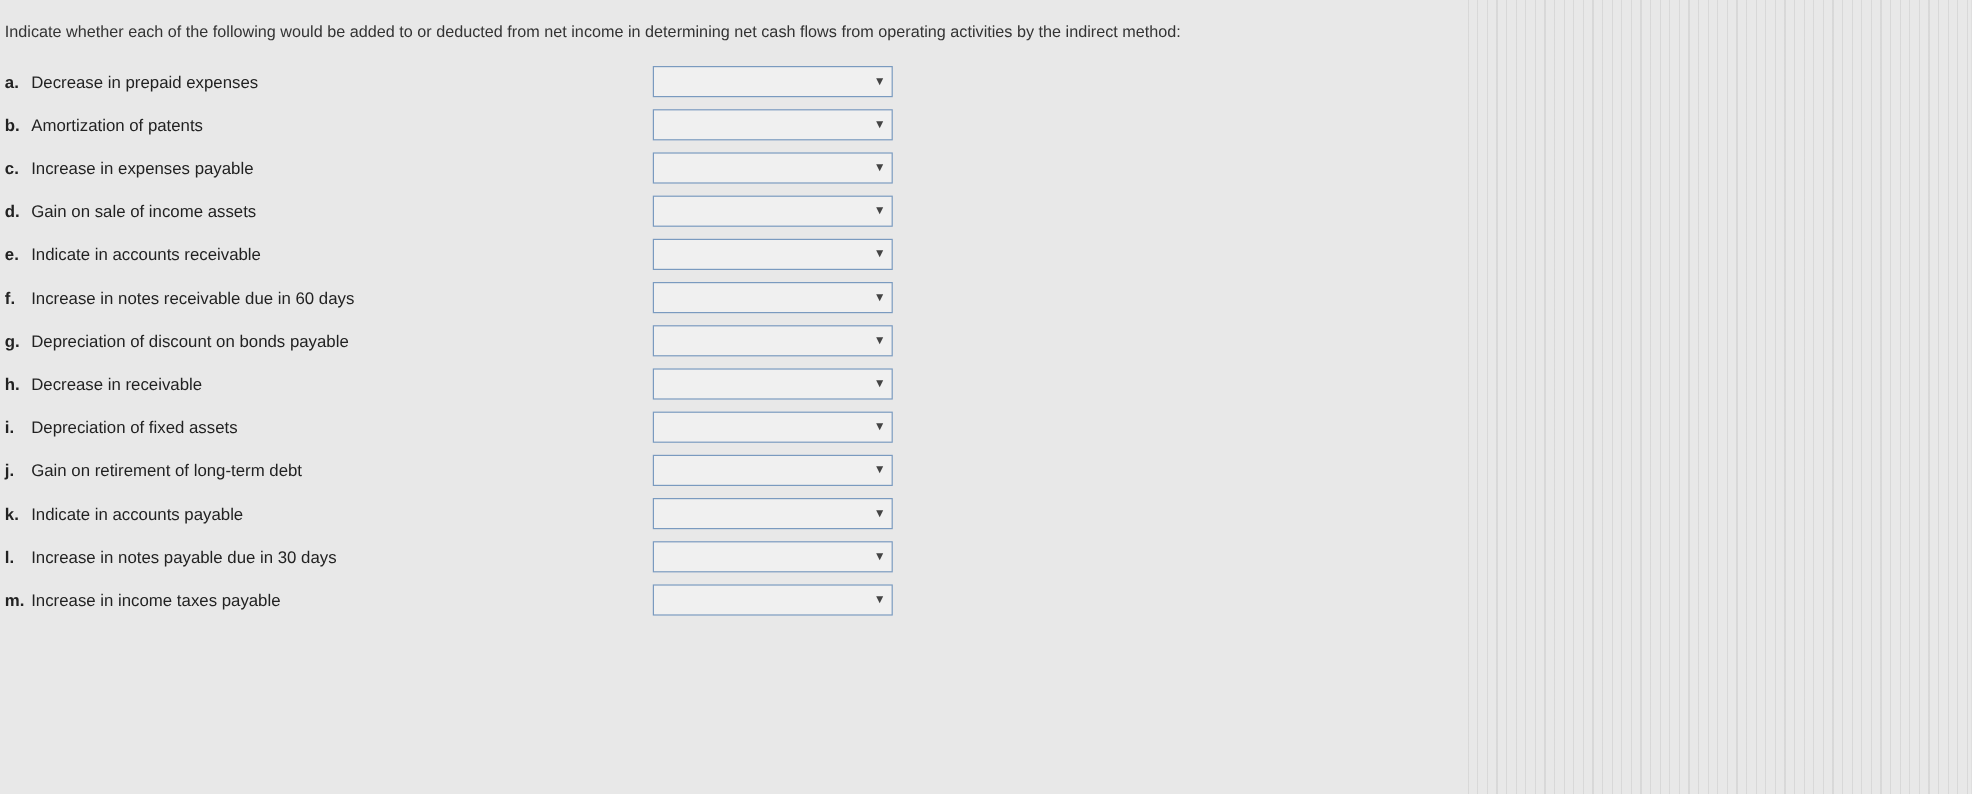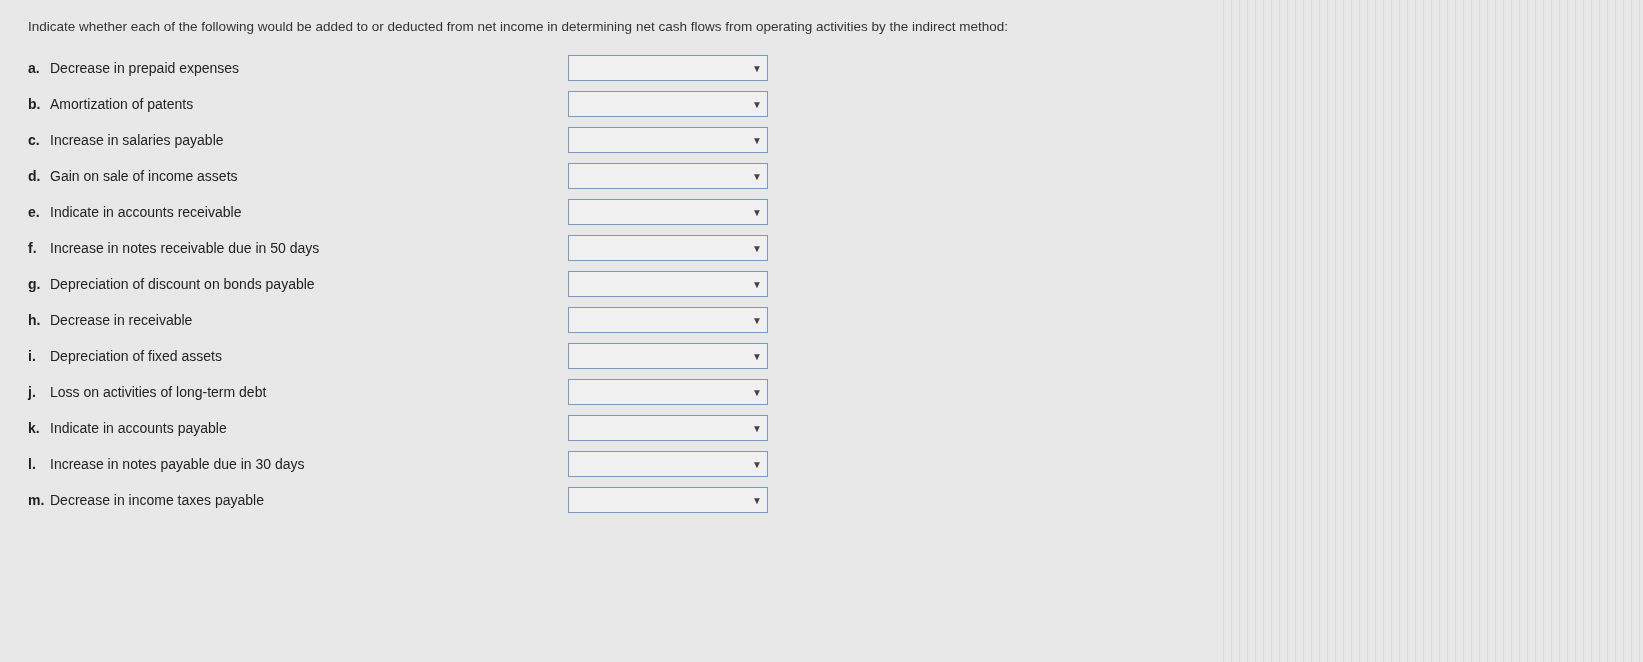--- a/index.html
+++ b/index.html
@@ -12,21 +12,21 @@
       background-color: #d0d0d0;
       font-family: Arial, sans-serif;
       font-size: 14px;
       color: #222;
       width: 1643px;
       min-height: 662px;
     }
 
     .page-container {
       background-color: #e8e8e8;
-      padding: 18px 20px 20px 28px;
+      padding: 18px 20px 20px 4px;
       width: 100%;
       min-height: 662px;
     }
 
     .instruction-text {
       font-size: 13.5px;
       color: #333;
       margin-bottom: 16px;
       line-height: 1.4;
     }
@@ -123,42 +123,42 @@
       <li class="item-row">
         <div class="item-label">
           <span class="item-letter">b.</span>
           <span class="item-text">Amortization of patents</span>
         </div>
         <div class="item-select-wrapper"><select class="item-select"><option value=""></option><option value="add">Add</option><option value="deduct">Deduct</option></select><span class="select-arrow">▼</span></div>
       </li>
       <li class="item-row">
         <div class="item-label">
           <span class="item-letter">c.</span>
-          <span class="item-text">Increase in salaries payable</span>
+          <span class="item-text">Increase in expenses payable</span>
         </div>
         <div class="item-select-wrapper"><select class="item-select"><option value=""></option><option value="add">Add</option><option value="deduct">Deduct</option></select><span class="select-arrow">▼</span></div>
       </li>
       <li class="item-row">
         <div class="item-label">
           <span class="item-letter">d.</span>
           <span class="item-text">Gain on sale of income assets</span>
         </div>
         <div class="item-select-wrapper"><select class="item-select"><option value=""></option><option value="add">Add</option><option value="deduct">Deduct</option></select><span class="select-arrow">▼</span></div>
       </li>
       <li class="item-row">
         <div class="item-label">
           <span class="item-letter">e.</span>
           <span class="item-text">Indicate in accounts receivable</span>
         </div>
         <div class="item-select-wrapper"><select class="item-select"><option value=""></option><option value="add">Add</option><option value="deduct">Deduct</option></select><span class="select-arrow">▼</span></div>
       </li>
       <li class="item-row">
         <div class="item-label">
           <span class="item-letter">f.</span>
-          <span class="item-text">Increase in notes receivable due in 50 days</span>
+          <span class="item-text">Increase in notes receivable due in 60 days</span>
         </div>
         <div class="item-select-wrapper"><select class="item-select"><option value=""></option><option value="add">Add</option><option value="deduct">Deduct</option></select><span class="select-arrow">▼</span></div>
       </li>
       <li class="item-row">
         <div class="item-label">
           <span class="item-letter">g.</span>
           <span class="item-text">Depreciation of discount on bonds payable</span>
         </div>
         <div class="item-select-wrapper"><select class="item-select"><option value=""></option><option value="add">Add</option><option value="deduct">Deduct</option></select><span class="select-arrow">▼</span></div>
       </li>
@@ -172,41 +172,41 @@
       <li class="item-row">
         <div class="item-label">
           <span class="item-letter">i.</span>
           <span class="item-text">Depreciation of fixed assets</span>
         </div>
         <div class="item-select-wrapper"><select class="item-select"><option value=""></option><option value="add">Add</option><option value="deduct">Deduct</option></select><span class="select-arrow">▼</span></div>
       </li>
       <li class="item-row">
         <div class="item-label">
           <span class="item-letter">j.</span>
-          <span class="item-text">Loss on activities of long-term debt</span>
+          <span class="item-text">Gain on retirement of long-term debt</span>
         </div>
         <div class="item-select-wrapper"><select class="item-select"><option value=""></option><option value="add">Add</option><option value="deduct">Deduct</option></select><span class="select-arrow">▼</span></div>
       </li>
       <li class="item-row">
         <div class="item-label">
           <span class="item-letter">k.</span>
           <span class="item-text">Indicate in accounts payable</span>
         </div>
         <div class="item-select-wrapper"><select class="item-select"><option value=""></option><option value="add">Add</option><option value="deduct">Deduct</option></select><span class="select-arrow">▼</span></div>
       </li>
       <li class="item-row">
         <div class="item-label">
           <span class="item-letter">l.</span>
           <span class="item-text">Increase in notes payable due in 30 days</span>
         </div>
         <div class="item-select-wrapper"><select class="item-select"><option value=""></option><option value="add">Add</option><option value="deduct">Deduct</option></select><span class="select-arrow">▼</span></div>
       </li>
       <li class="item-row">
         <div class="item-label">
           <span class="item-letter">m.</span>
-          <span class="item-text">Decrease in income taxes payable</span>
+          <span class="item-text">Increase in income taxes payable</span>
         </div>
         <div class="item-select-wrapper"><select class="item-select"><option value=""></option><option value="add">Add</option><option value="deduct">Deduct</option></select><span class="select-arrow">▼</span></div>
       </li>
     </ul>
 
   <div class="right-panel"></div>
 </div>
 
 </body></html>

